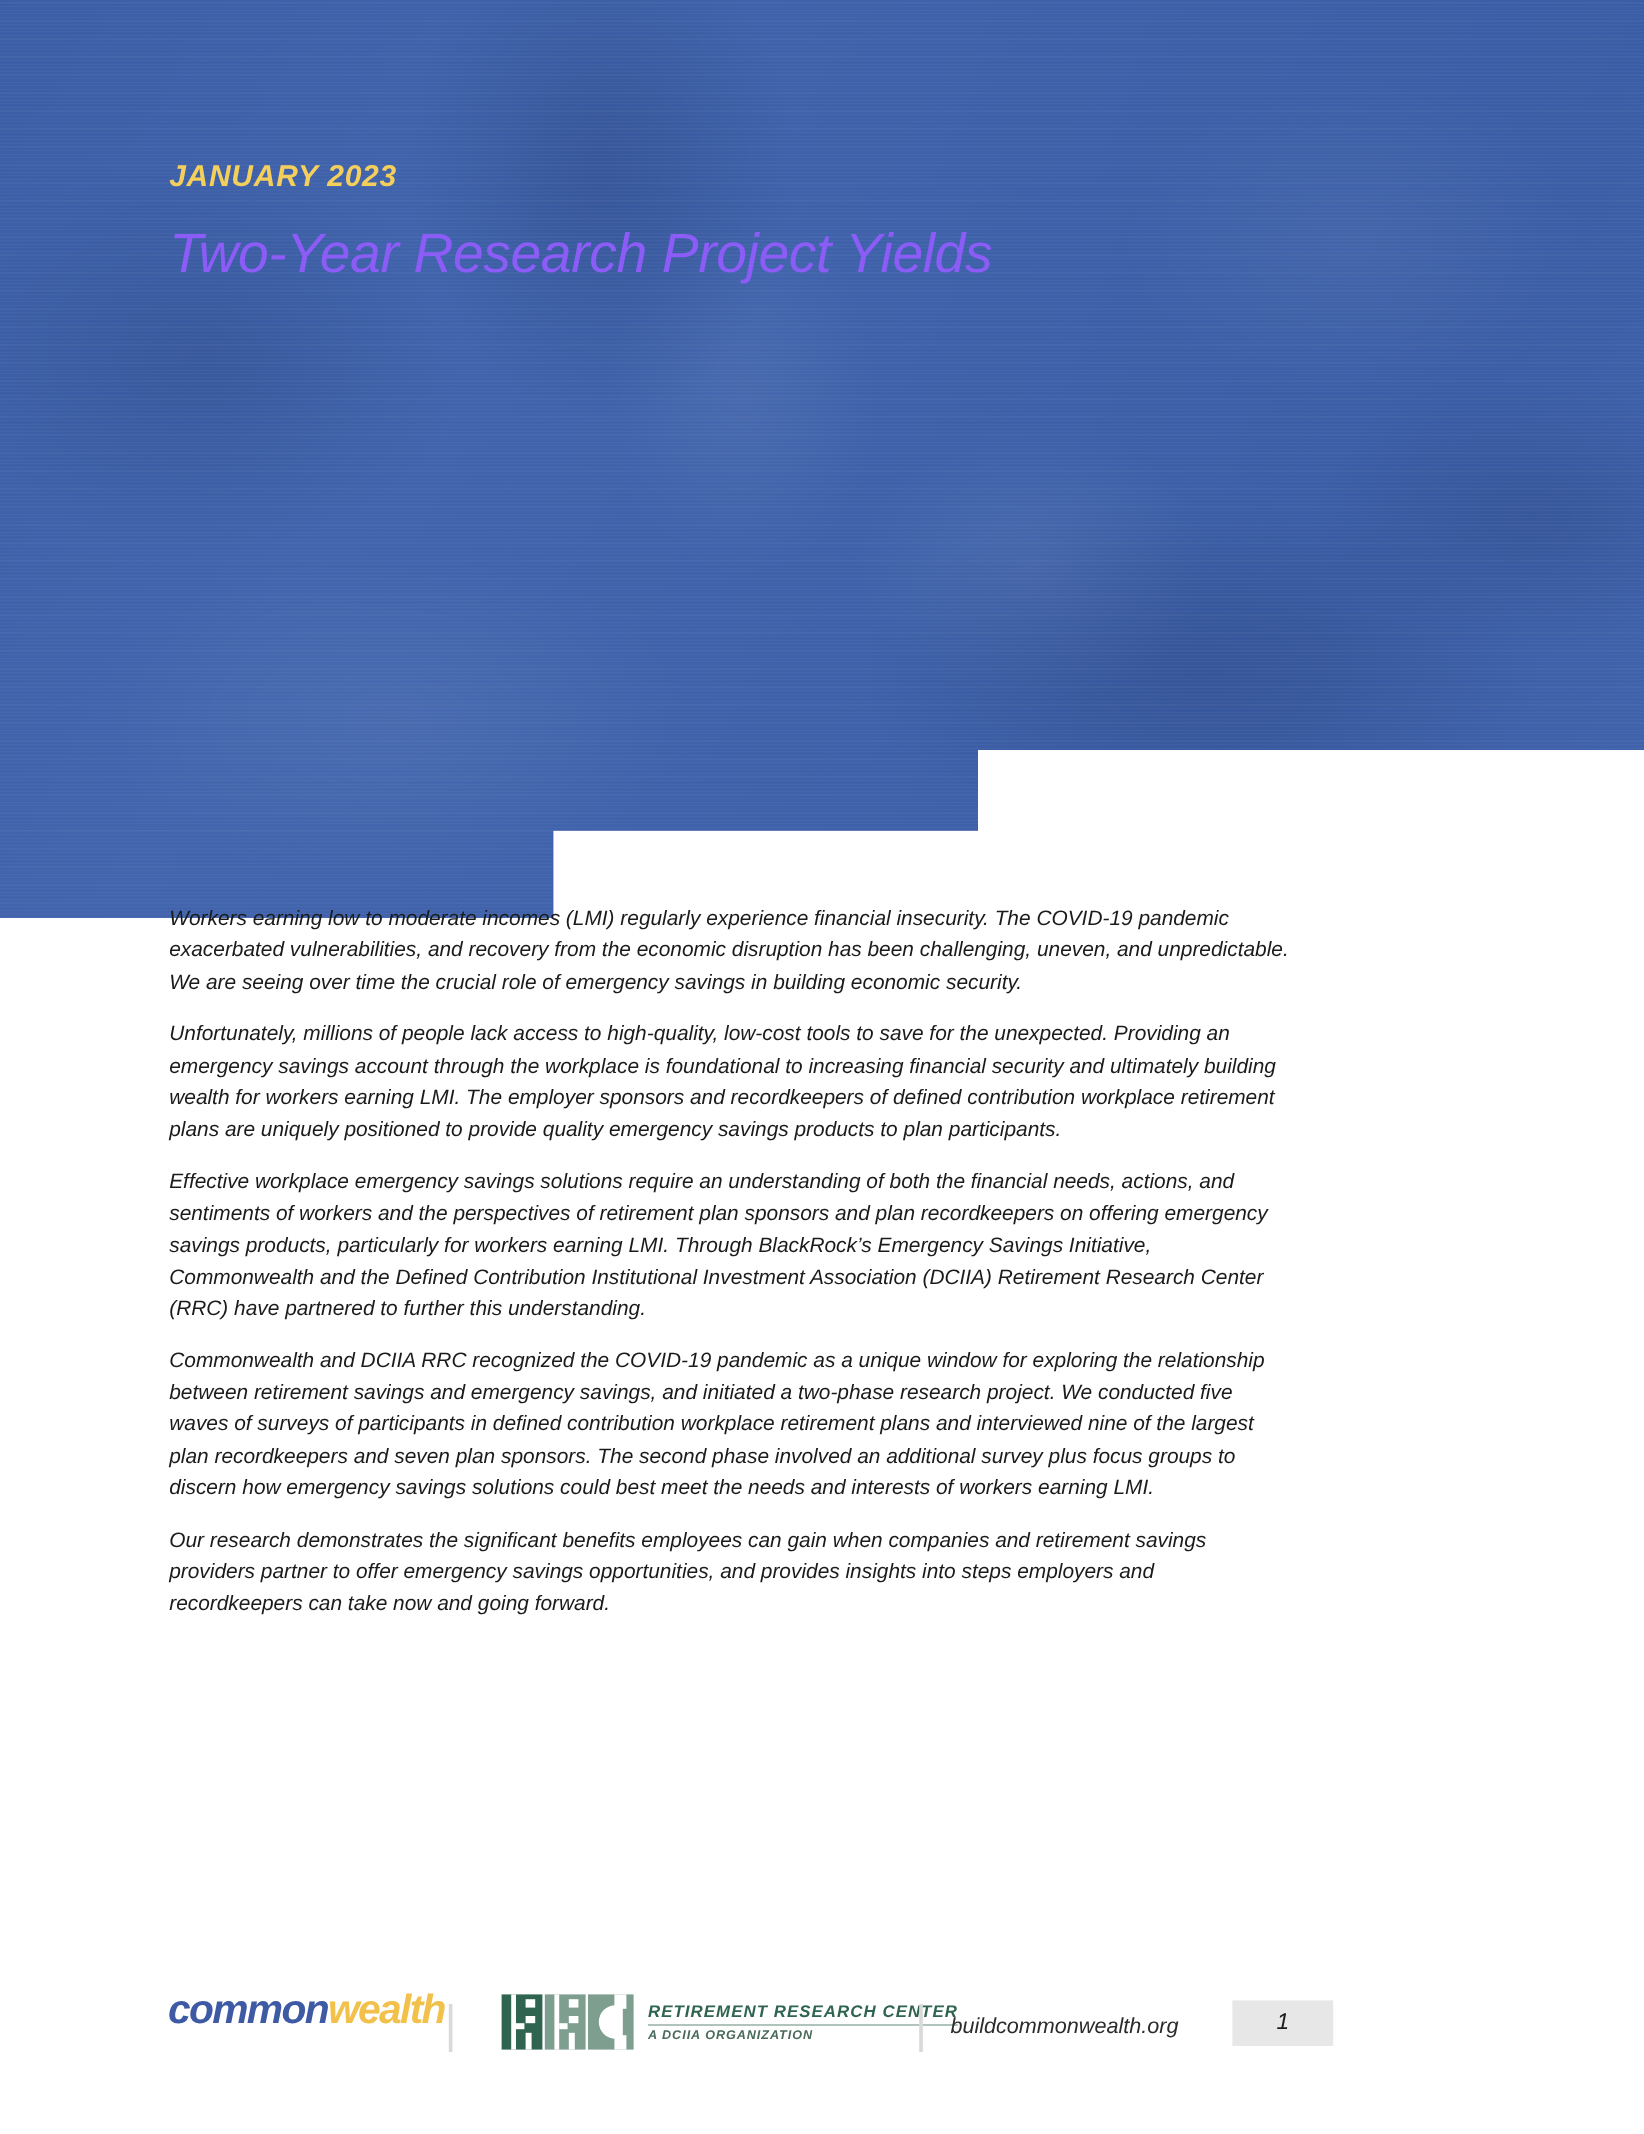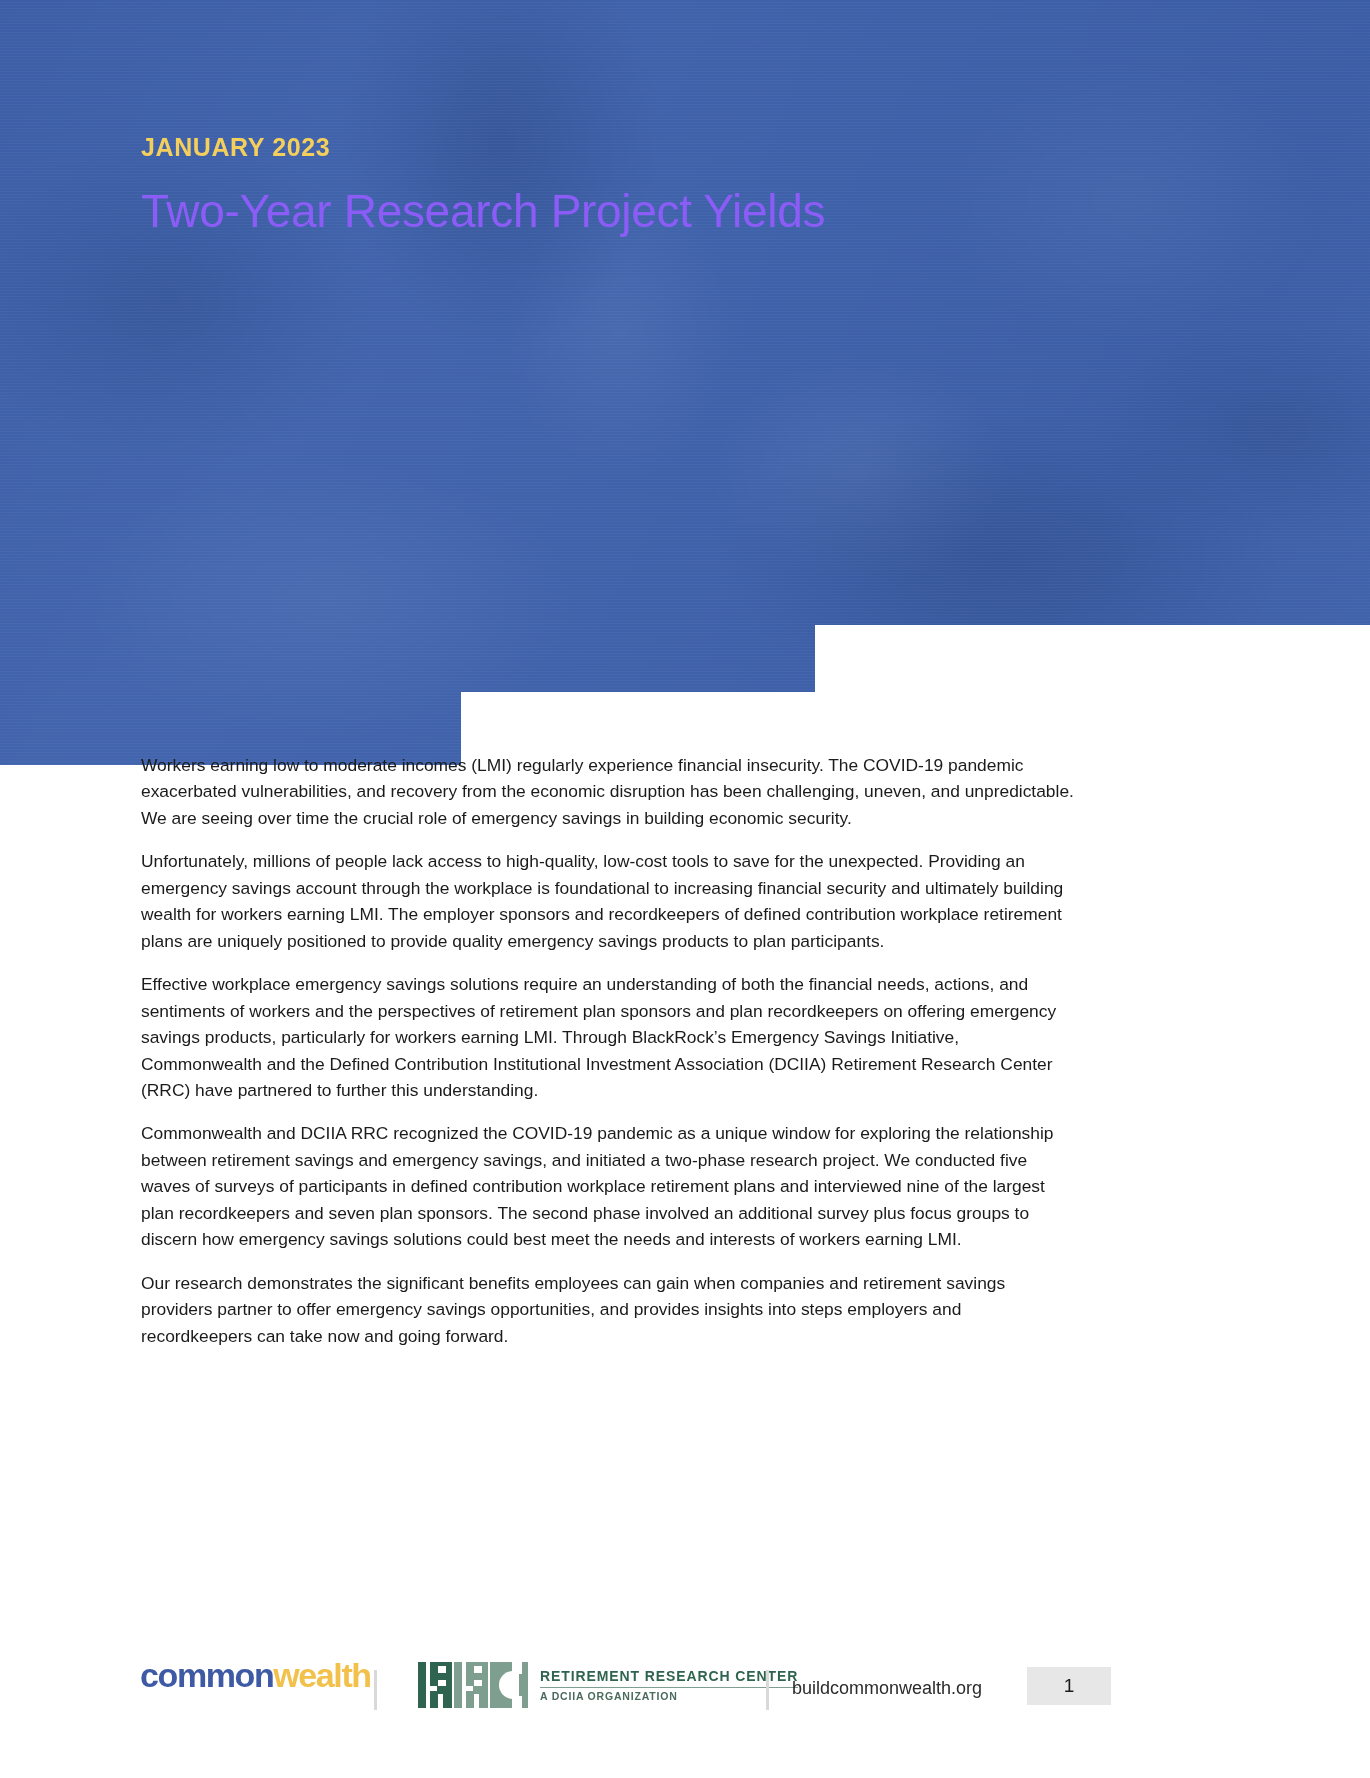--- a/index.html
+++ b/index.html
@@ -3,21 +3,21 @@
 <meta charset="utf-8">
 <style>
   * { margin:0; padding:0; box-sizing:border-box; }
   html, body {
     width:1370px; height:1778px;
     background:#ffffff;
     font-family:"Liberation Sans", sans-serif;
     overflow:hidden;
   }
 
-  .page { position:relative; width:1370px; height:1684px; background:#fff; }
+  .page { position:relative; width:1370px; height:1684px; background:#fff;font-style:italic; }
 
   
   .hero { position:absolute; left:0; top:0; width:1370px; height:745px; }
 
   
   .hero-block { position:absolute; overflow:hidden; }
   .hero-b1 { left:0;  top:0;   width:1370px; height:625px; }
   .hero-b2 { left:0;  top:625px; width:815px;  height:67px; }
   .hero-b3 { left:0;  top:692px; width:461px;  height:73px; }
 

